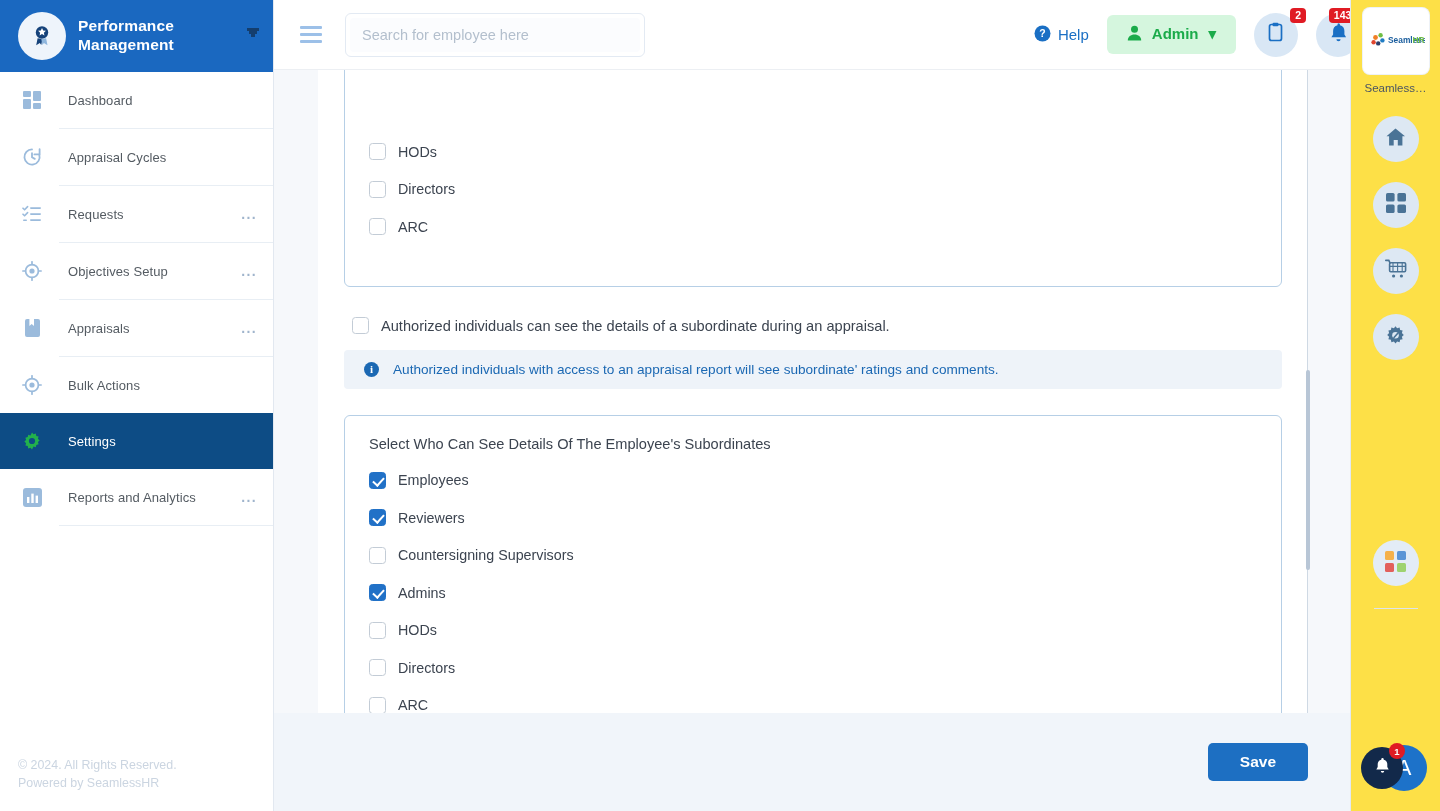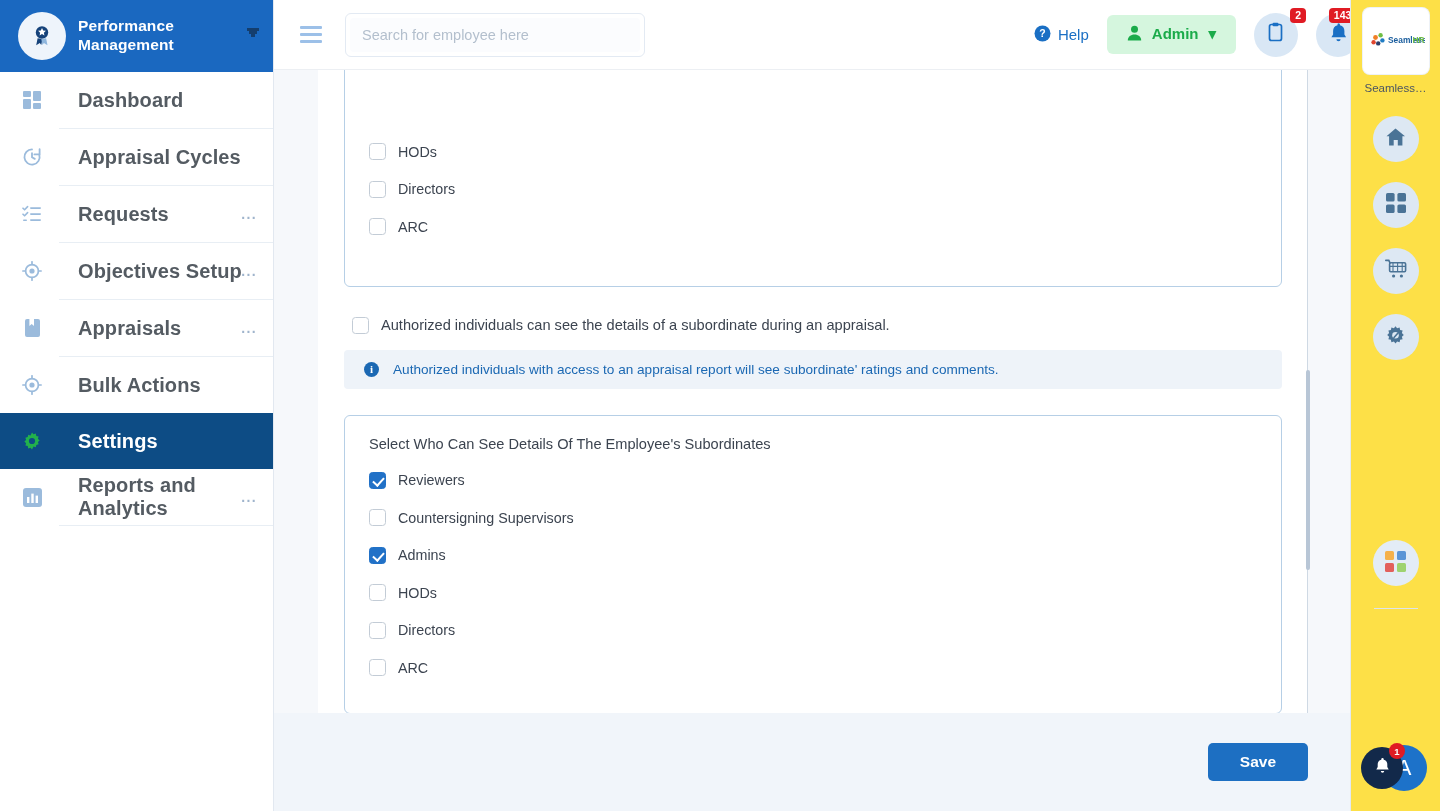--- a/index.html
+++ b/index.html
@@ -44,21 +44,21 @@
   .sb-collapse i:nth-child(3){ width:4px; margin-left:4px; }
 
   .sb-list { padding: 0; }
   .sb-item {
     position: relative; display: flex; align-items: center;
     height: 56px; padding-left: 18px; cursor: pointer;
     margin: 0 0 0 0;
   }
   .sb-item .sb-icon { width: 28px; flex: 0 0 28px; display:flex; align-items:center; justify-content:center; }
   .sb-item .sb-label {
-    margin-left: 32px; font-size: 20px; font-weight: bold; color: #545b62;
+    margin-left: 22px; font-size: 13px; font-weight: normal; color: #545b62;
     letter-spacing: .1px;
   }
   .sb-item .sb-dots {
     position: absolute; right: 16px; top: 50%; transform: translateY(-50%);
     color: #9fb4cc; font-size: 14px; letter-spacing: 1.4px; font-weight: bold;
   }
   .sb-sep { height:1px; background:#e8eef4; margin-left: 59px; margin-right: 0; }
   .sb-item.active { background: #0d4c85; }
   .sb-item.active .sb-label { color: #ffffff; }
 
@@ -148,21 +148,21 @@
     position:absolute; left:0; top:0; width:1076px; height:643px;
     background:#f6f8fb; overflow:hidden;
   }
   .card {
     position:absolute; left:44px; top:-150px; width:990px;
     background:#ffffff; border-radius:6px; padding:22px 26px 30px 26px;
   }
   .fieldbox {
     border:1px solid #b6cfe6; border-radius:6px; padding:20px 24px 26px 24px;
   }
-  .fieldbox + .standalone { margin-top: 22px; }
+  .fieldbox + .standalone { margin-top: 22px; align-items: flex-end; }
   .fieldbox-title {
     font-size:14.6px; color:#3c4450; margin-bottom:10px;
   }
   .cb-row {
     display:flex; align-items:center; height:37.5px; cursor:pointer;
   }
   .cb {
     width:17px; height:17px; border-radius:3.5px; border:1px solid #c3ccd6;
     background:#fff; flex:0 0 17px; position:relative;
   }
@@ -331,20 +331,24 @@
               <rect x="8.3" y="5.6" width="2.4" height="9.4" fill="#fff"></rect>
               <rect x="12.6" y="7.6" width="2.4" height="7.4" fill="#fff"></rect>
             </svg>
         </span>
         <span class="sb-label">Reports and Analytics</span>
         <span class="sb-dots">...</span>
       </div>
       <div class="sb-sep"></div>
     </div>
 
+    <div class="sb-footer">
+      <div>© 2024. All Rights Reserved.</div>
+      <div>Powered by SeamlessHR</div>
+    </div>
   </nav>
 
   <header class="topbar">
     <div class="hamburger">
         <i></i>
         <i></i>
         <i></i>
       </div>
 
     <div class="search-wrap">
@@ -423,20 +427,24 @@
         </div>
 
         <div class="infobar">
           <span class="infobar-icon">i</span>
           <span class="infobar-text">Authorized individuals with access to an appraisal report will see subordinate' ratings and comments.</span>
         </div>
 
         <div class="fieldbox" style="margin-top:26px;">
           <div class="fieldbox-title">Select Who Can See Details Of The Employee's Subordinates</div>
 
+          <div class="cb-row">
+            <span class="cb checked"></span>
+            <span class="cb-label">Employees</span>
+          </div>
           <div class="cb-row">
             <span class="cb checked"></span>
             <span class="cb-label">Reviewers</span>
           </div>
           <div class="cb-row">
             <span class="cb"></span>
             <span class="cb-label">Countersigning Supervisors</span>
           </div>
           <div class="cb-row">
             <span class="cb checked"></span>

